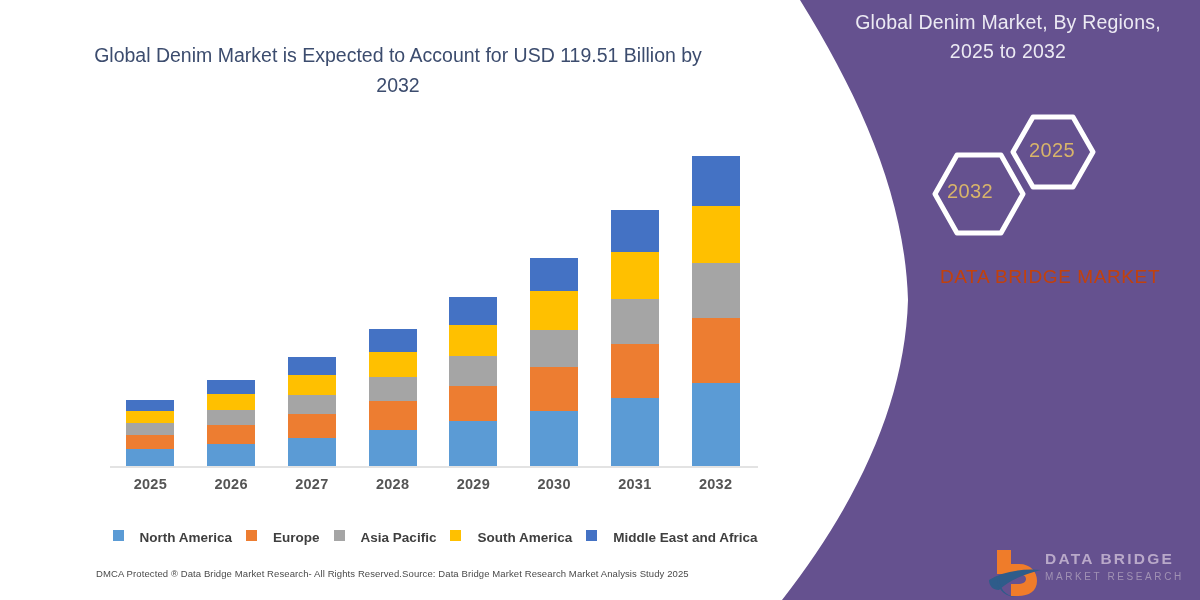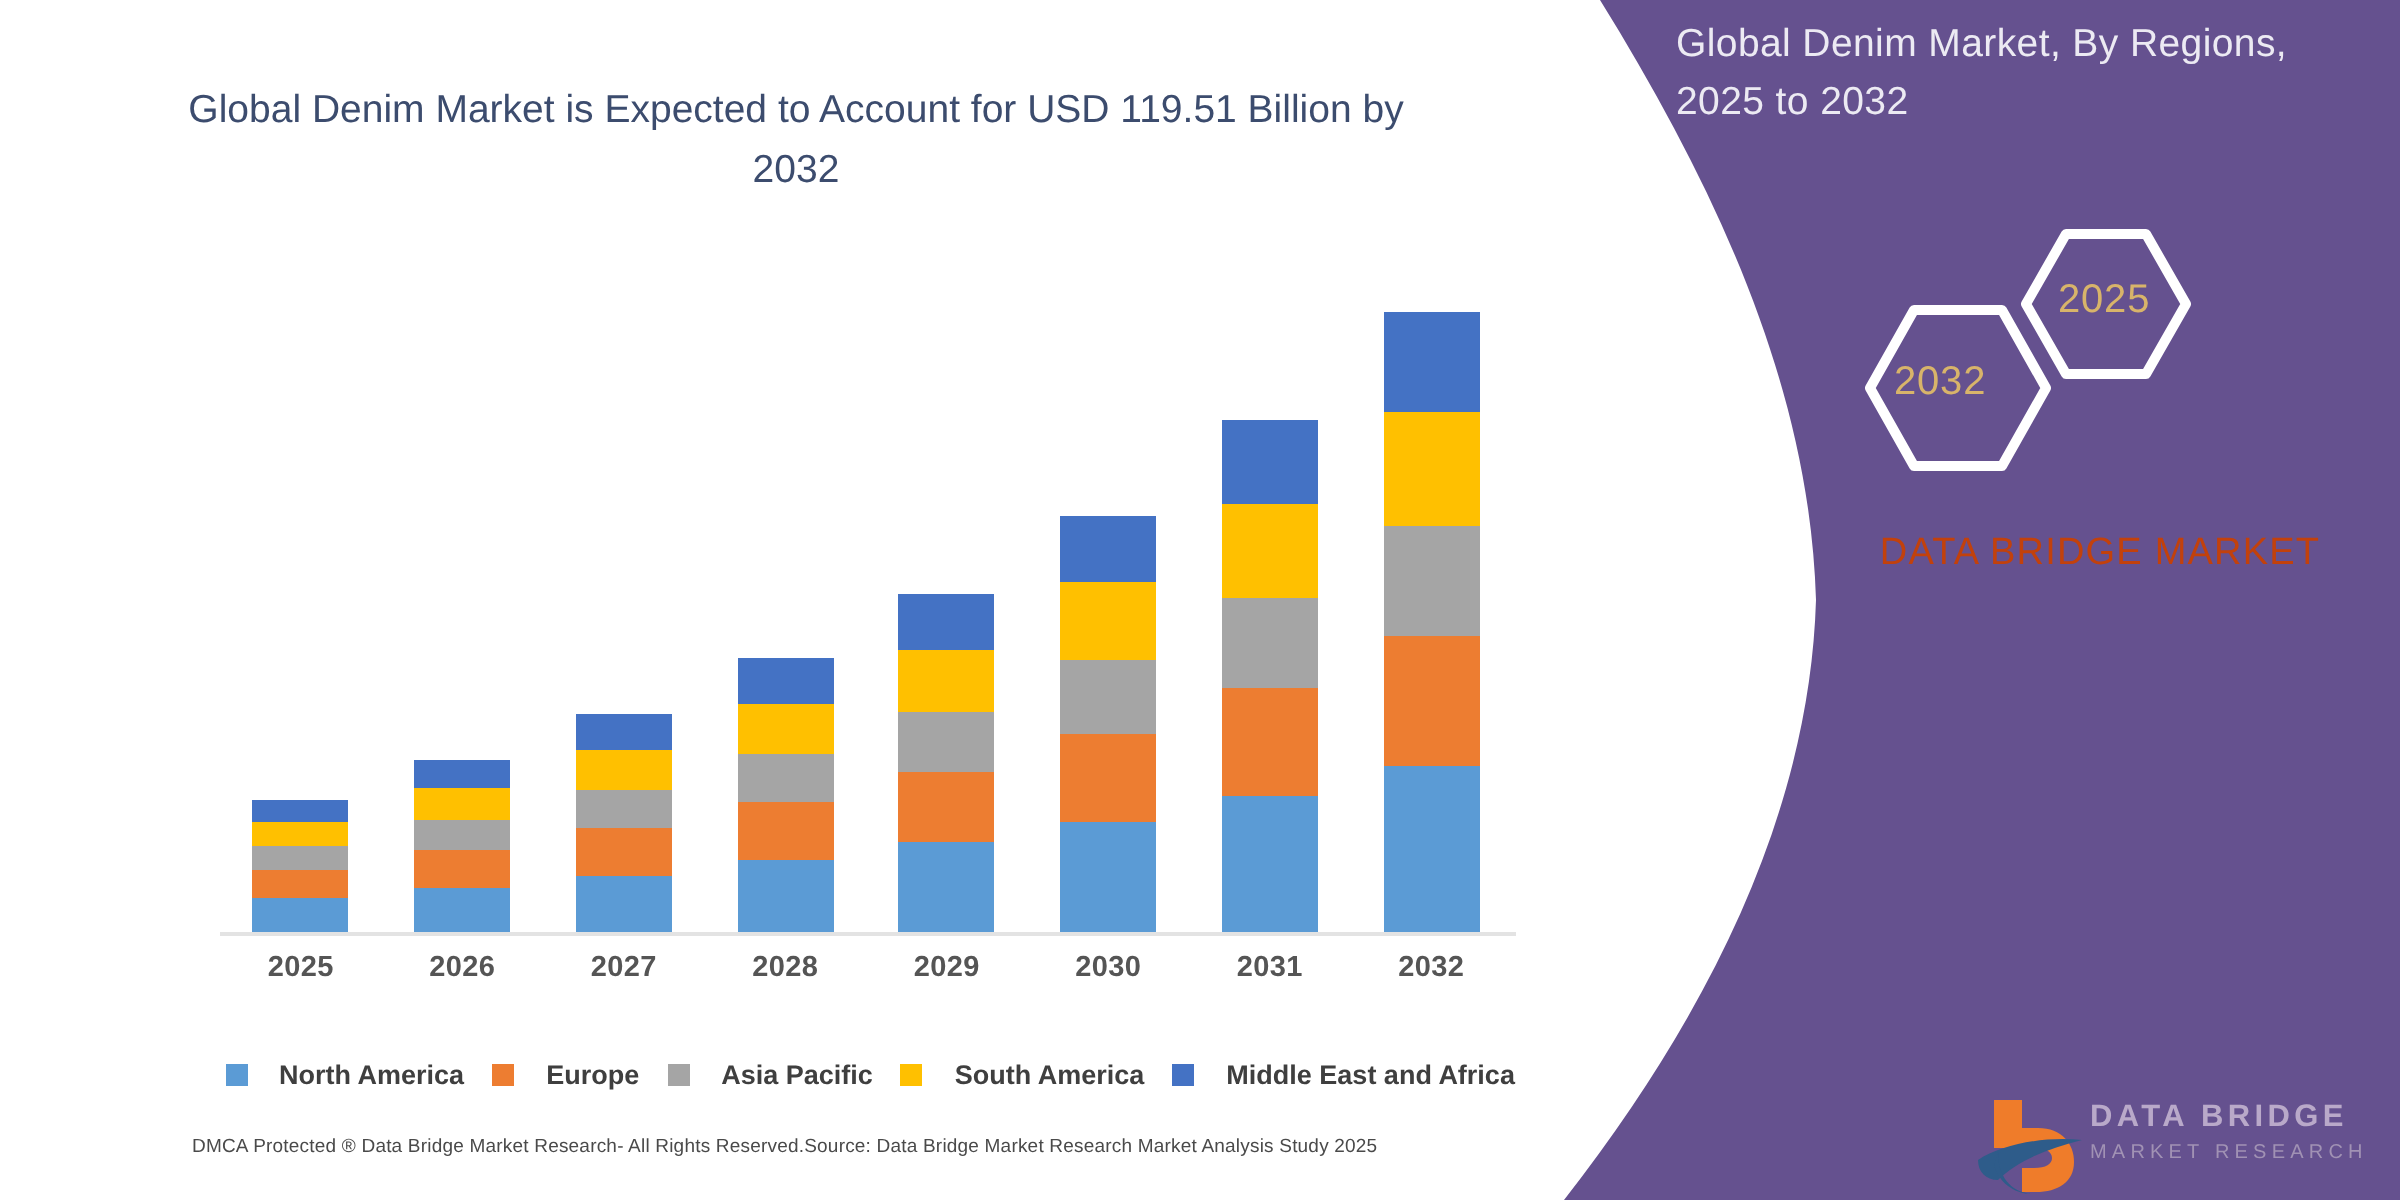--- a/index.html
+++ b/index.html
@@ -16,21 +16,21 @@
   .purple-panel{
     position:absolute;top:0;left:0;width:1200px;height:600px;
     pointer-events:none;
   }
   .purple-panel svg{display:block;}
 
   .panel-title{
     position:absolute;
     right:22px;top:8px;
     width:340px;
-    text-align:left;
+    text-align:center;
     color:#eceaf3;
     font-size:19.5px;
     line-height:29px;
     font-weight:400;
     letter-spacing:.2px;
   }
 
   .hex-wrap{position:absolute;left:925px;top:105px;width:190px;height:120px;}
   .hex-label{
     position:absolute;
@@ -106,21 +106,21 @@
   .xlabel{
     width:80.75px;text-align:center;
     color:#555555;font-size:14.5px;font-weight:700;letter-spacing:.2px;
   }
 
   .legend{
     position:absolute;left:110px;top:530px;width:650px;
     display:flex;align-items:center;justify-content:center;gap:14px;
     flex-wrap:nowrap;
   }
-  .legend-item{display:flex;align-items:center;gap:16px;white-space:nowrap;}
+  .legend-item{display:flex;gap:16px;white-space:nowrap;}
   .legend-swatch{width:11px;height:11px;display:inline-block;}
   .legend-text{color:#3f3f3f;font-size:13.5px;font-weight:700;letter-spacing:0px;}
 
   .footer{
     position:absolute;left:96px;top:568px;width:700px;
     display:flex;justify-content:flex-start;align-items:center;
   }
   .footer-left,.footer-right{
     color:#4a4a4a;font-size:9.5px;font-weight:400;letter-spacing:.1px;
     white-space:nowrap;

